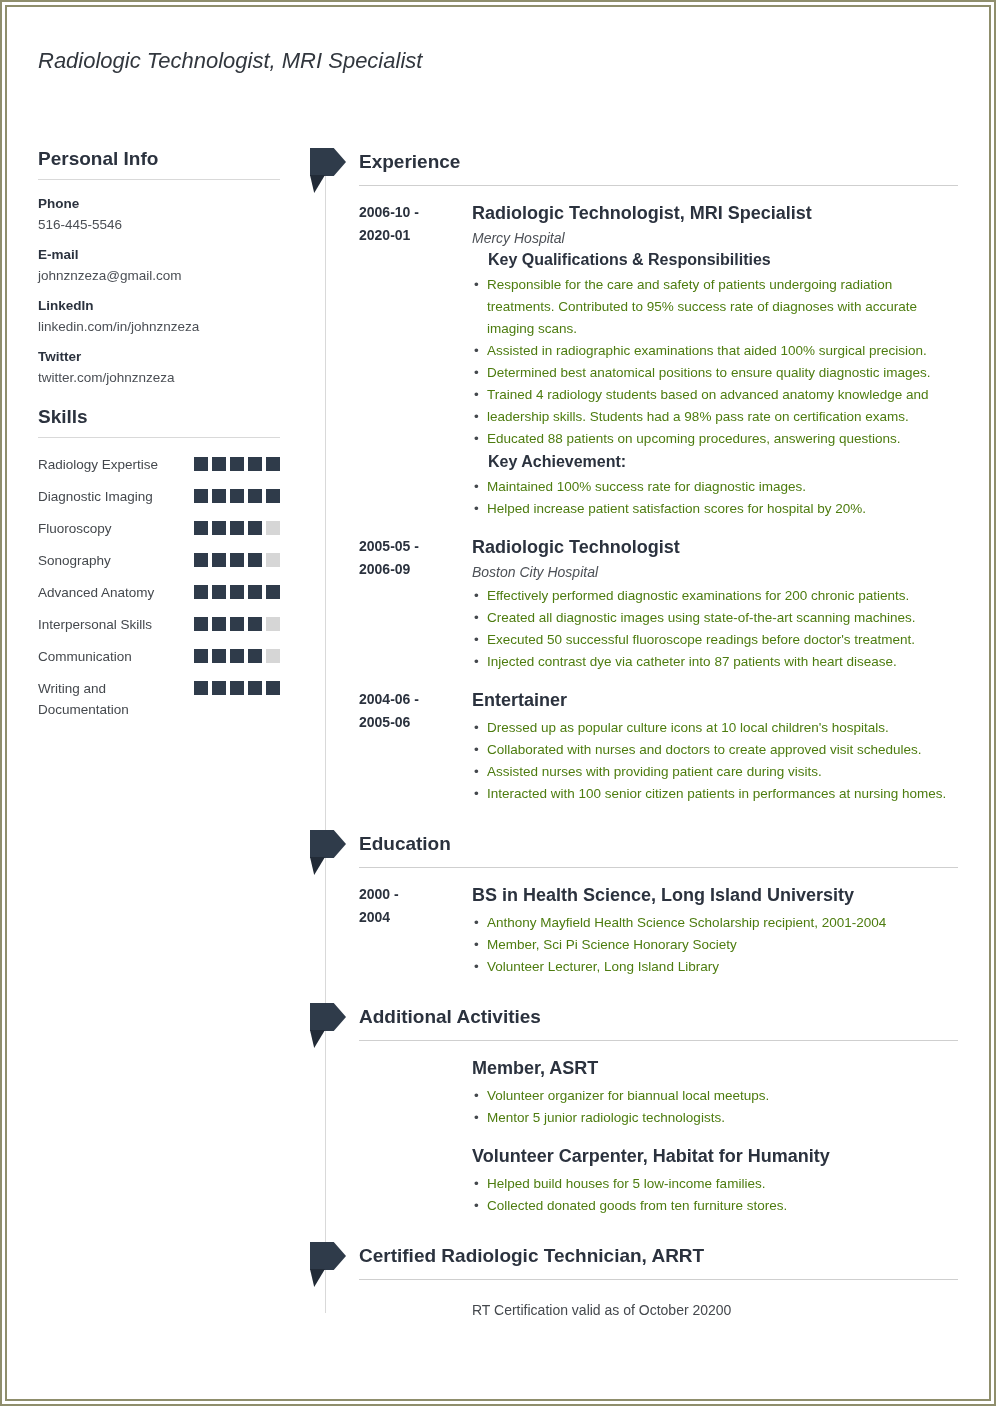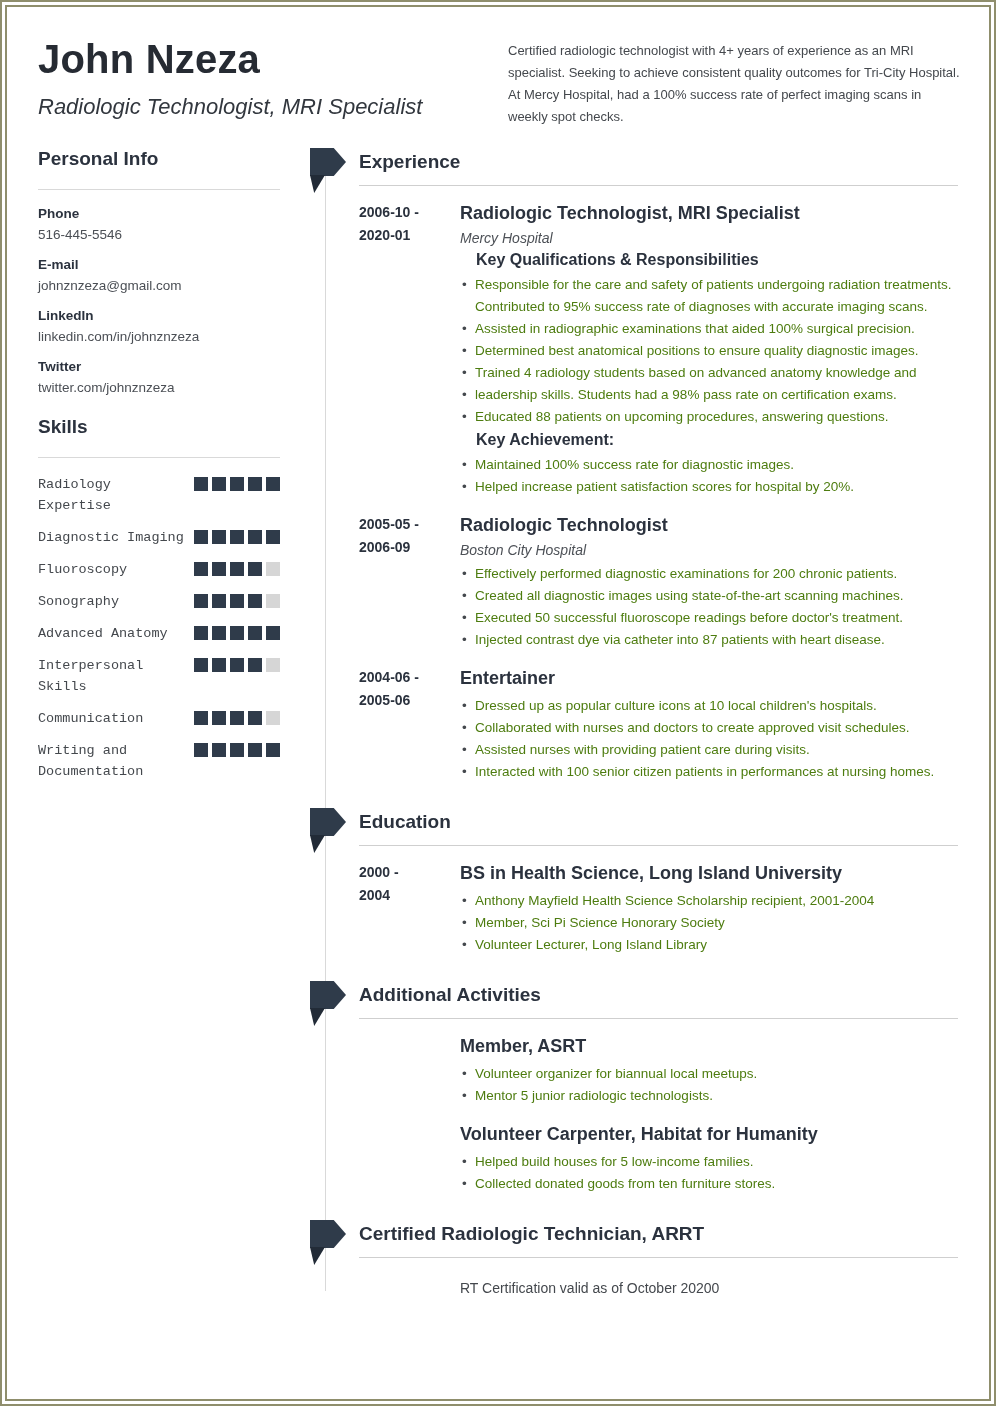--- a/index.html
+++ b/index.html
@@ -57,25 +57,25 @@
     position: absolute;
     left: 15px; top: 16px; bottom: 8px;
     width: 1px;
     background: #d9d9d9;
   }
 
   
   .side-section { margin-bottom: 21px; }
   .side-heading {
     font-size: 19px; font-weight: bold; color: #2b323e;
-    padding-bottom: 19px; border-bottom: 1px solid #d9d9d9; margin-bottom: 16px;
+    padding-bottom: 9px; border-bottom: 1px solid #d9d9d9; margin-bottom: 16px;
   }
   .contact-label { font-weight: bold; font-size: 13.5px; color: #2b323e; margin-bottom: 6px; }
   .contact-value { font-size: 13.5px; color: #4b4f55; margin-bottom: 15px; }
-  .skill-row { display: flex; justify-content: space-between; align-items: flex-start; margin-bottom: 11px; font-family: Liberation Mono, monospace; }
+  .skill-row { display: flex; justify-content: space-between; align-items: flex-start; margin-bottom: 11px; }
   .skill-name { font-size: 13.5px; color: #44484d; line-height: 21px; max-width: 152px; }
   .squares { display: flex; gap: 4px; padding-top: 3px; flex: none; }
   .sq { width: 14px; height: 14px; background: #d6d6d6; display: inline-block; }
   .sq.filled { background: #2f3b4a; }
 
   
   .m-section { position: relative; margin-bottom: 25px; }
   .m-section:last-child { margin-bottom: 0; }
   .sec-head { display: flex; align-items: center; }
   .flag { position: relative; width: 36px; height: 28px; flex: none; }
@@ -87,39 +87,37 @@
   }
   .flag-fold {
     position: absolute; left: 0; top: 27px; width: 15px; height: 18px;
     background: #222b37;
     -webkit-clip-path: polygon(0 0, 100% 0, 28% 100%);
     clip-path: polygon(0 0, 100% 0, 28% 100%);
   }
   .sec-title { font-size: 19px; font-weight: bold; color: #2b323e; margin-left: 13px; }
   .sec-rule { margin-left: 49px; border-top: 1px solid #cfcfcf; margin-top: 9px; }
 
-  .entry { display: flex; padding-left: 49px; margin-top: 15px; }
+  .entry { display: flex; padding-left: 49px; margin-top: 15px; gap: 12px; }
   .entry-dates { width: 101px; flex: none; font-weight: bold; font-size: 14px; color: #2b323e; line-height: 23px; }
   .entry-body { flex: 1; min-width: 0; }
   .entry-title { font-size: 18px; font-weight: bold; color: #2b323e; line-height: 24px; margin-bottom: 5px; }
   .entry-company { font-style: italic; font-size: 14px; color: #4d5157; margin-bottom: 5px; }
   .block-subheading { font-size: 16px; font-weight: bold; color: #2b323e; margin: 3px 16px 5px; }
   .bullet { position: relative; padding-left: 15px; font-size: 13.5px; line-height: 22px; color: #4d7c0f; }
   .bullet::before { content: "\2022"; position: absolute; left: 2px; color: #44484d; }
   .block-text { font-size: 14px; color: #44484d; line-height: 22px; margin-top: 4px; }
 </style>
 </head>
 <body>
 
 <div class="page">
 
   <div class="header">
-    <div class="name">John Nzeza</div>
     <div class="headline">Radiologic Technologist, MRI Specialist</div>
-    <div class="summary">Certified radiologic technologist with 4+ years of experience as an MRI specialist. Seeking to achieve consistent quality outcomes for Tri-City Hospital. At Mercy Hospital, had a 100% success rate of perfect imaging scans in weekly spot checks.</div>
   </div>
 
   <div class="content">
 
     <div class="sidebar">
       <div class="side-section">
         <div class="side-heading">Personal Info</div>
         <div>
             <div class="contact-item">
               <div class="contact-label">Phone</div>

